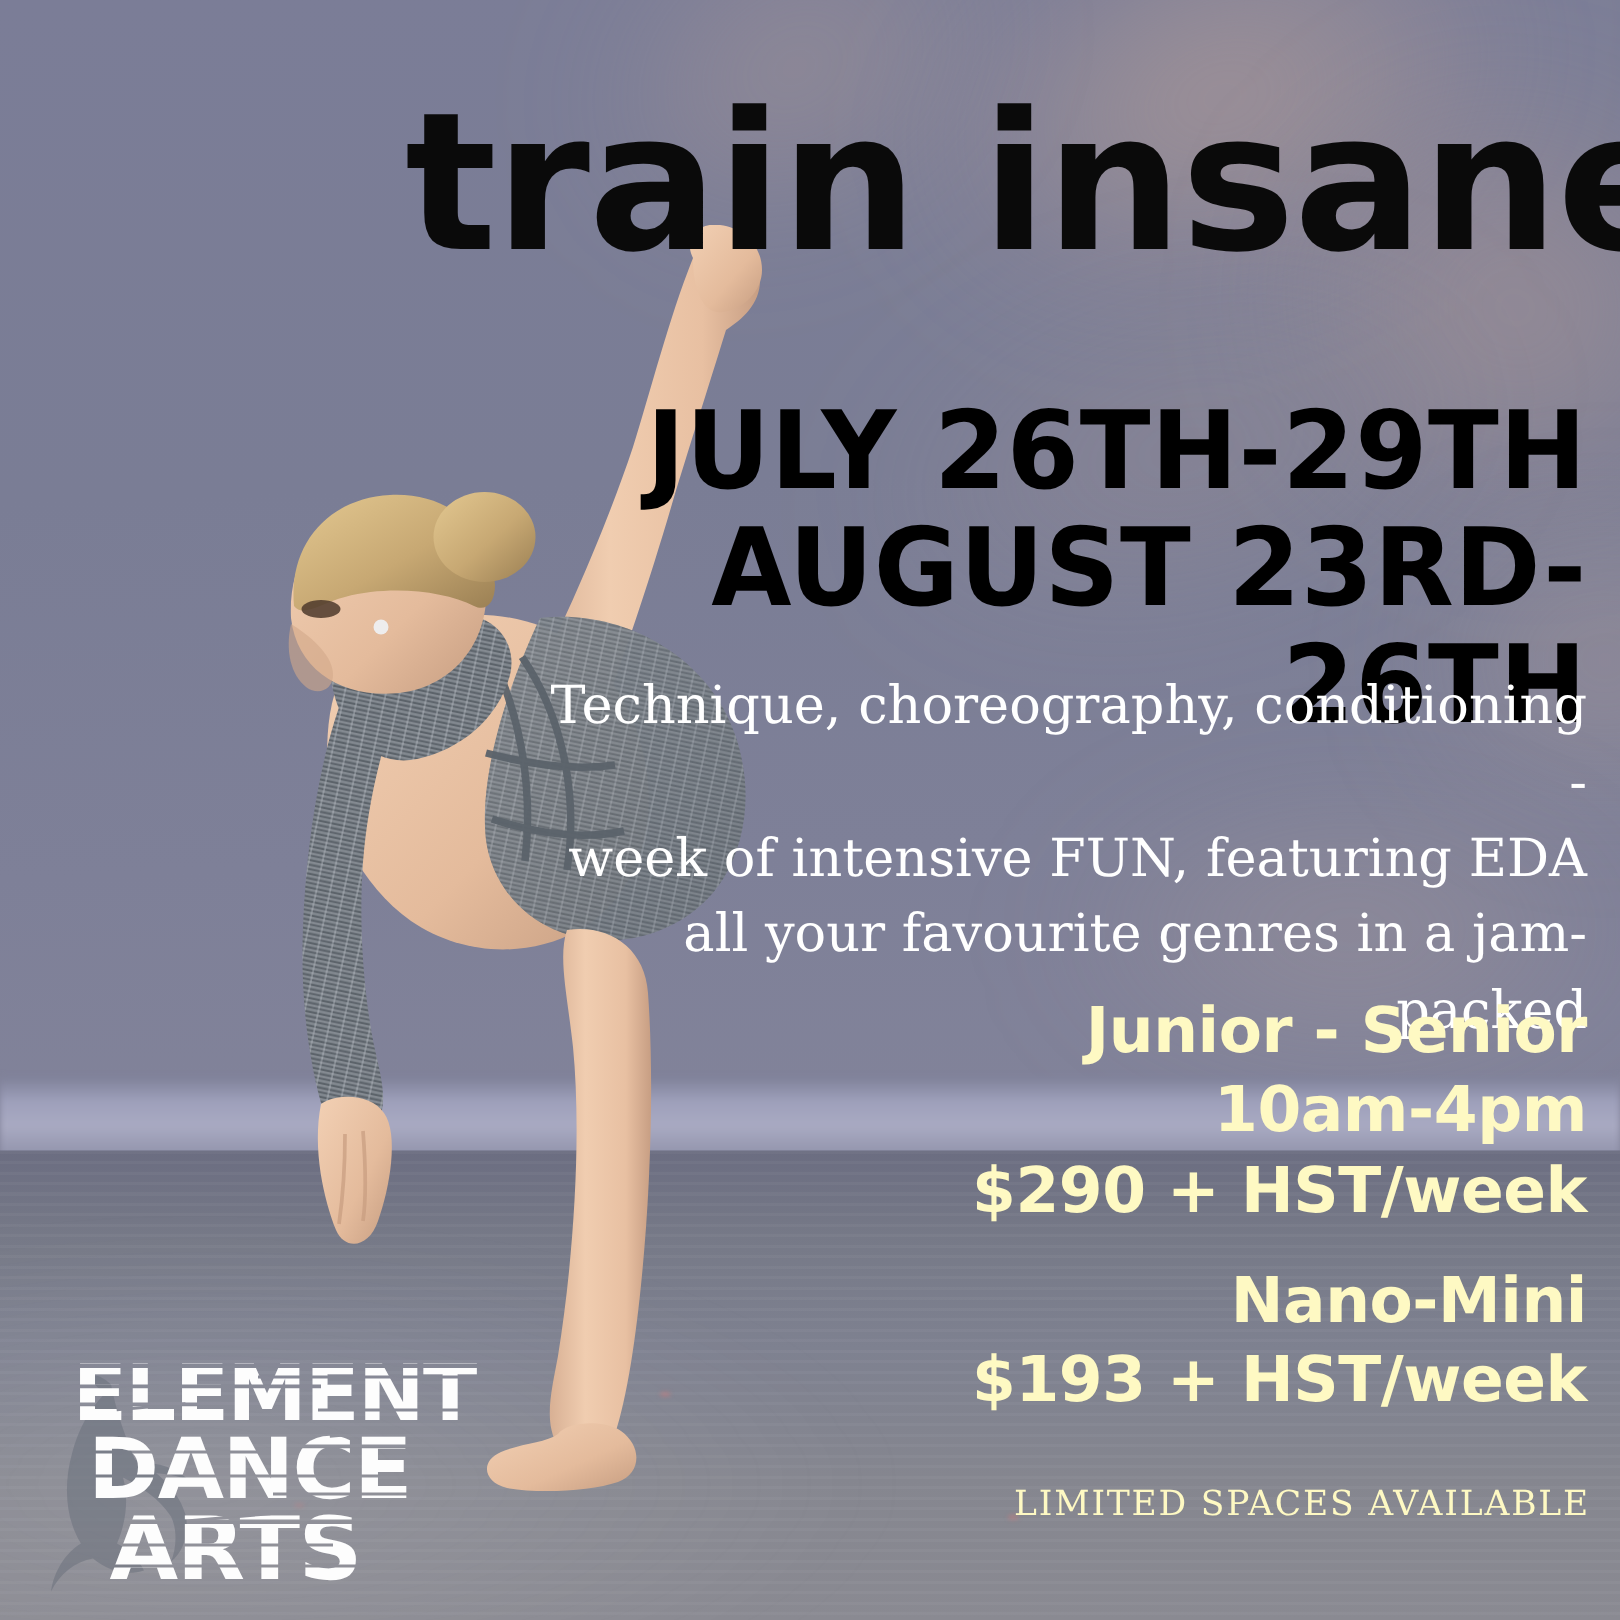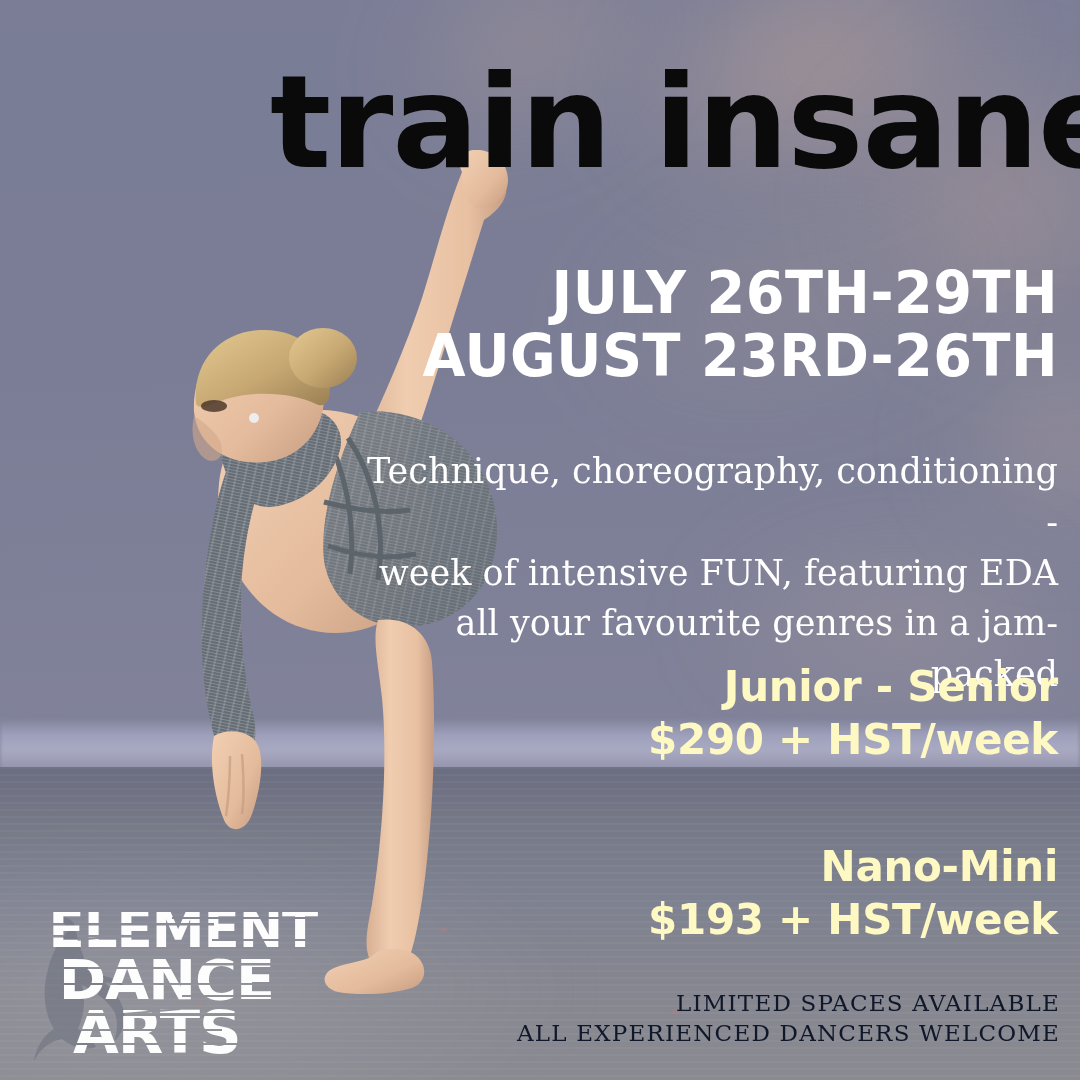--- a/index.html
+++ b/index.html
@@ -67,23 +67,23 @@
   .headline{
     position:absolute; left:270px; top:62px; width:800px;
     color:#0a0a0a; font-size:128px; line-height:.95; font-weight:700;
     letter-spacing:-1px;
     font-family:"DejaVu Sans", sans-serif;
     white-space:nowrap;
   }
 
   .dates{
     position:absolute; right:22px; top:262px; width:700px;
-    text-align:right; color:#ffffff;
+    text-align:right; color:#000000;
     font-family:"DejaVu Sans", sans-serif;
-    font-weight:700; font-size:58px; line-height:1.08;
+    font-weight:700; font-size:72px; line-height:1.08;
     letter-spacing:.5px;
   }
   .dates div{ transform:scaleX(.96); transform-origin:right center; }
 
   .blurb{
     position:absolute; right:22px; top:446px; width:700px;
     text-align:right; color:#ffffff;
     font-family:"DejaVu Serif", serif;
     font-size:35px; line-height:1.45;
   }
@@ -93,21 +93,21 @@
     text-align:right; color:#fef9c3;
     font-family:"DejaVu Sans", sans-serif;
     font-weight:700; font-size:42px; line-height:1.27;
     letter-spacing:-.3px;
   }
   .tier-a{ top:660px; }
   .tier-b{ top:840px; }
 
   .finepr{
     position:absolute; right:20px; top:989px; width:760px;
-    text-align:right; color:#0f172a;
+    text-align:right; color:#fef9c3;
     font-family:"DejaVu Serif", serif;
     font-size:23px; line-height:1.3; letter-spacing:1.2px;
   }
 
   
   .logo{ position:absolute; left:22px; top:895px; width:340px; height:175px; }
   .logo svg{ display:block; }
 
   .logo-word{
     font-family:"DejaVu Sans", sans-serif;
@@ -241,31 +241,31 @@
   </div>
 
   <div class="blurb">
     <div>Technique, choreography, conditioning -</div>
     <div>week of intensive FUN, featuring EDA</div>
     <div>all your favourite genres in a jam-packed</div>
   </div>
 
   <div class="tier tier-a">
     <div>Junior - Senior</div>
+    <div>10am-4pm</div>
     <div>$290 + HST/week</div>
   </div>
 
   <div class="tier tier-b">
     <div>Nano-Mini</div>
     <div>$193 + HST/week</div>
   </div>
 
   <div class="finepr">
     <div>LIMITED SPACES AVAILABLE</div>
-    <div>ALL EXPERIENCED DANCERS WELCOME</div>
   </div>
 
   <div class="logo">
     <svg viewBox="0 0 340 175" width="340" height="175" aria-hidden="true">
       <defs>
 
         <mask id="distress">
           <rect x="0" y="0" width="340" height="175" fill="#fff"></rect>
           <g fill="#000">
             <rect x="0" y="14" width="340" height="3"></rect>

